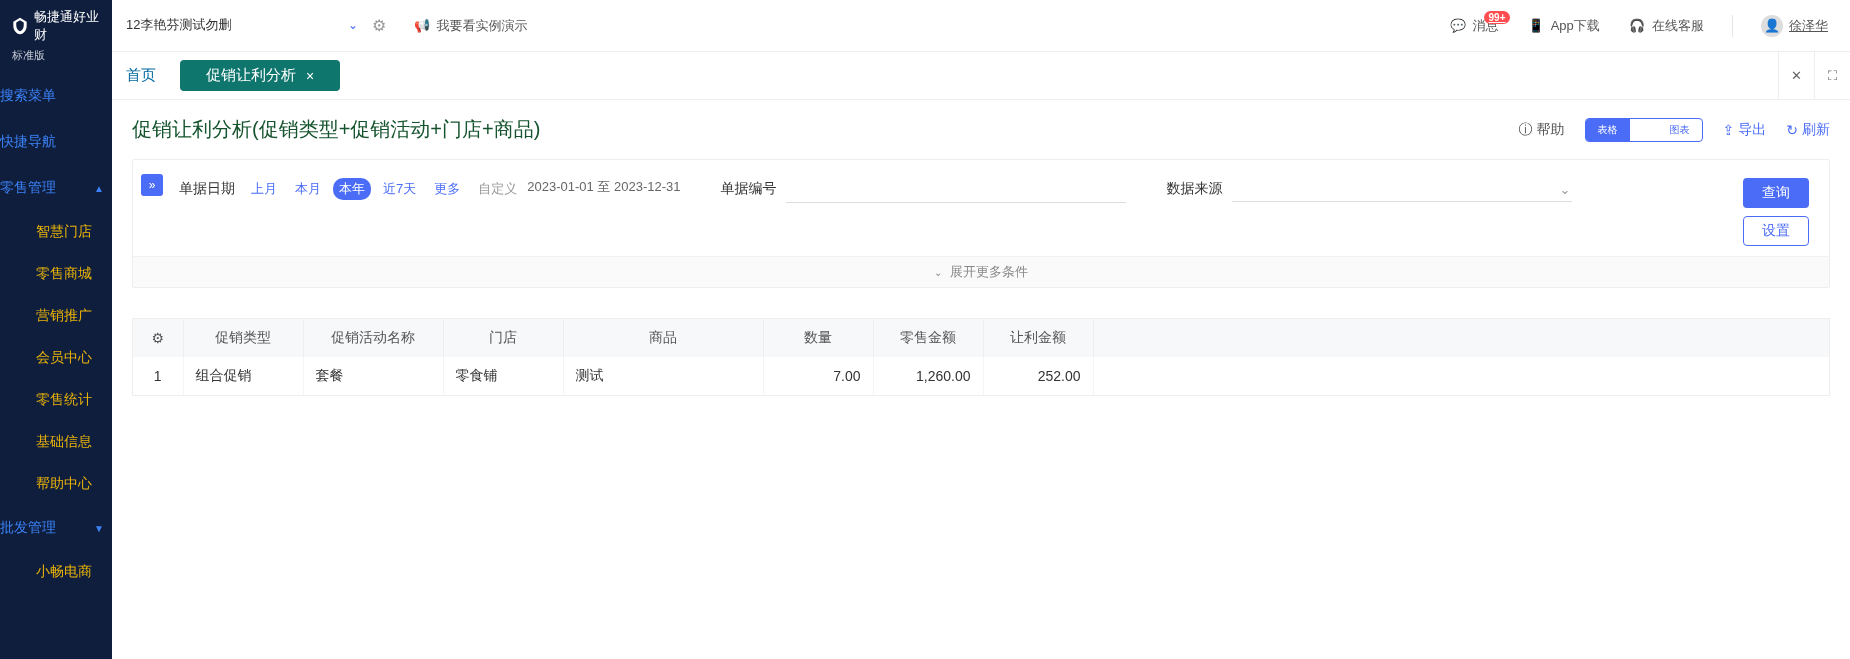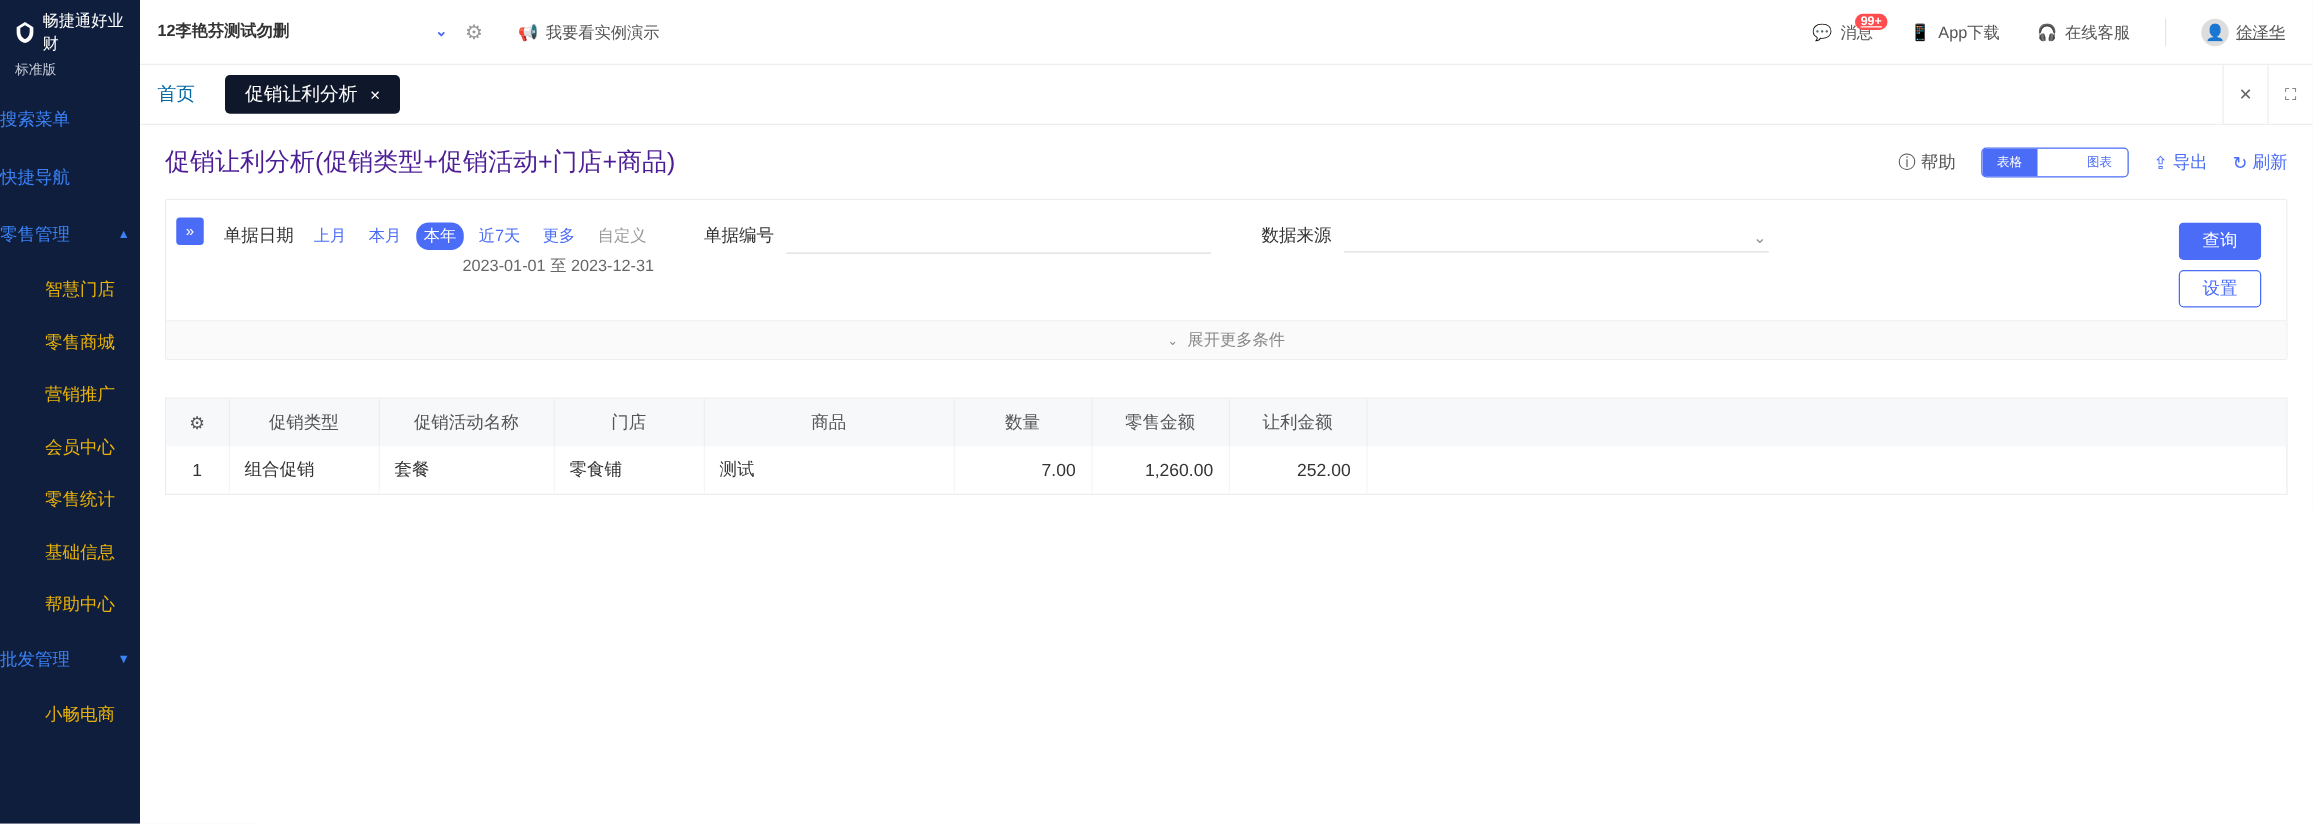--- a/index.html
+++ b/index.html
@@ -14,56 +14,56 @@
 .edition { font-size: 11px; color: #c5cbd6; padding: 0 0 10px 12px; }
 .nav-item { padding: 14px 0; font-size: 14px; color: #3b82f6; cursor: pointer; position: relative; }
 .nav-item .arrow { position: absolute; right: 8px; top: 50%; transform: translateY(-50%); font-size: 10px; }
 .sub-item { padding: 12px 0; text-align: center; font-size: 14px; color: #eab308; cursor: pointer; margin-left: 16px; }
 
 
 .main { flex: 1; display: flex; flex-direction: column; background: #fff; min-width: 0; }
 
 
 .topbar { height: 52px; display: flex; align-items: center; padding: 0 14px; border-bottom: 1px solid #eee; gap: 14px; }
-.org-select { display: flex; align-items: center; gap: 10px; width: 232px; justify-content: space-between; color: #333; cursor: pointer; border-bottom: 1px solid transparent; font-weight: bold; }
+.org-select { display: flex; align-items: center; gap: 10px; width: 232px; justify-content: space-between; color: #333; cursor: pointer; border-bottom: 1px solid transparent; }
 .org-select .chev { color: #4a6cf7; font-size: 12px; }
 .gear { color: #999; cursor: pointer; font-size: 16px; }
 .demo-link { display: flex; align-items: center; gap: 6px; color: #555; cursor: pointer; margin-left: 14px; }
 .topbar-spacer { flex: 1; }
 .top-action { display: flex; align-items: center; gap: 6px; color: #555; cursor: pointer; padding: 0 8px; position: relative; }
 .badge { position: absolute; top: -6px; right: -4px; background: #ff4d4f; color: #fff; font-size: 10px; border-radius: 9px; padding: 1px 5px; font-weight: bold; text-decoration: underline; }
 .divider { width: 1px; height: 22px; background: #e5e5e5; margin: 0 6px; }
 .avatar { width: 22px; height: 22px; background: #ddd; border-radius: 50%; display:flex; align-items:center; justify-content:center; color:#999;}
 .username { color: #555; text-decoration: underline; }
 
 
 .tabrow { height: 48px; display: flex; align-items: center; padding: 0 14px; border-bottom: 1px solid #eee; gap: 24px; position: relative; }
 .tab-home { color: #0369a1; cursor: pointer; font-size: 15px; }
-.tab { background: #0f172a; color: #fff; padding: 6px 16px; border-radius: 4px; display: flex; align-items: center; gap: 10px; cursor: pointer; font-size: 15px; }
+.tab { background: #0f766e; color: #fff; padding: 6px 26px; border-radius: 4px; display: flex; align-items: center; gap: 10px; cursor: pointer; font-size: 15px; }
 .tab-close { font-size: 14px; line-height: 1; cursor: pointer; }
 .tab-tools { position: absolute; right: 0; top: 0; height: 100%; display: flex; align-items: center; }
 .tab-tool { width: 36px; height: 100%; border-left: 1px solid #eee; display: flex; align-items: center; justify-content: center; cursor: pointer; color: #666; }
 
 
 .page-header { display: flex; align-items: center; padding: 16px 20px; gap: 20px; }
-.page-title { font-size: 20px; color: #4c1d95; flex: 1; }
+.page-title { font-size: 20px; color: #14532d; flex: 1; }
 .hdr-action { display: flex; align-items: center; gap: 4px; color: #555; cursor: pointer; font-size: 14px; }
 .hdr-action.blue { color: #4a6cf7; }
 .view-toggle { display: flex; border: 1px solid #4a6cf7; border-radius: 4px; overflow: hidden; }
 .view-toggle .opt { padding: 4px 12px; cursor: pointer; font-size: 10px; }
 .view-toggle .opt.active { background: #4a6cf7; color: #fff; }
 .view-toggle .opt.inactive { color: #4a6cf7; margin-left: 28px; }
 
 
 .filter-panel { margin: 0 20px; background: #fff; border: 1px solid #eee; border-radius: 2px; position: relative; }
 .filter-body { display: flex; align-items: flex-start; padding: 18px 20px 10px 46px; gap: 40px; flex-wrap: wrap; }
 .collapse-btn { position: absolute; left: 8px; top: 14px; width: 22px; height: 22px; background: #4a6cf7; color: #fff; border-radius: 3px; display:flex; align-items:center; justify-content:center; cursor:pointer; font-size:12px;}
 .filter-group { display: flex; align-items: flex-start; gap: 10px; }
 .filter-label { color: #333; font-size: 14px; padding-top: 2px; white-space: nowrap; }
-.date-quick { display: flex; flex-direction: column; gap: 4px; text-align: right; }
+.date-quick { display: flex; gap: 4px; text-align: right; }
 .quick-row { display: flex; gap: 6px; align-items: center; }
 .quick-item { color: #4a6cf7; cursor: pointer; font-size: 13px; padding: 2px 6px; border-radius: 10px; }
 .quick-item.active { background: #4a6cf7; color: #fff; }
 .quick-item.muted { color: #999; }
 .date-range { font-size: 13px; color: #666; }
 .filter-input { border: none; border-bottom: 1px solid #ddd; width: 340px; padding: 4px 2px; font-size: 14px; background: transparent; outline: none; }
 .select-like { display: flex; align-items: center; gap: 8px; border-bottom: 1px solid #ddd; width: 340px; padding: 4px 2px; cursor: pointer; justify-content: flex-end; color: #999; }
 .filter-actions { margin-left: auto; display: flex; flex-direction: column; gap: 8px; align-items: stretch; }
 .btn { padding: 5px 18px; border-radius: 4px; font-size: 14px; cursor: pointer; border: 1px solid transparent; text-align: center; }
 .btn-primary { background: #4a6cf7; color: #fff; }

